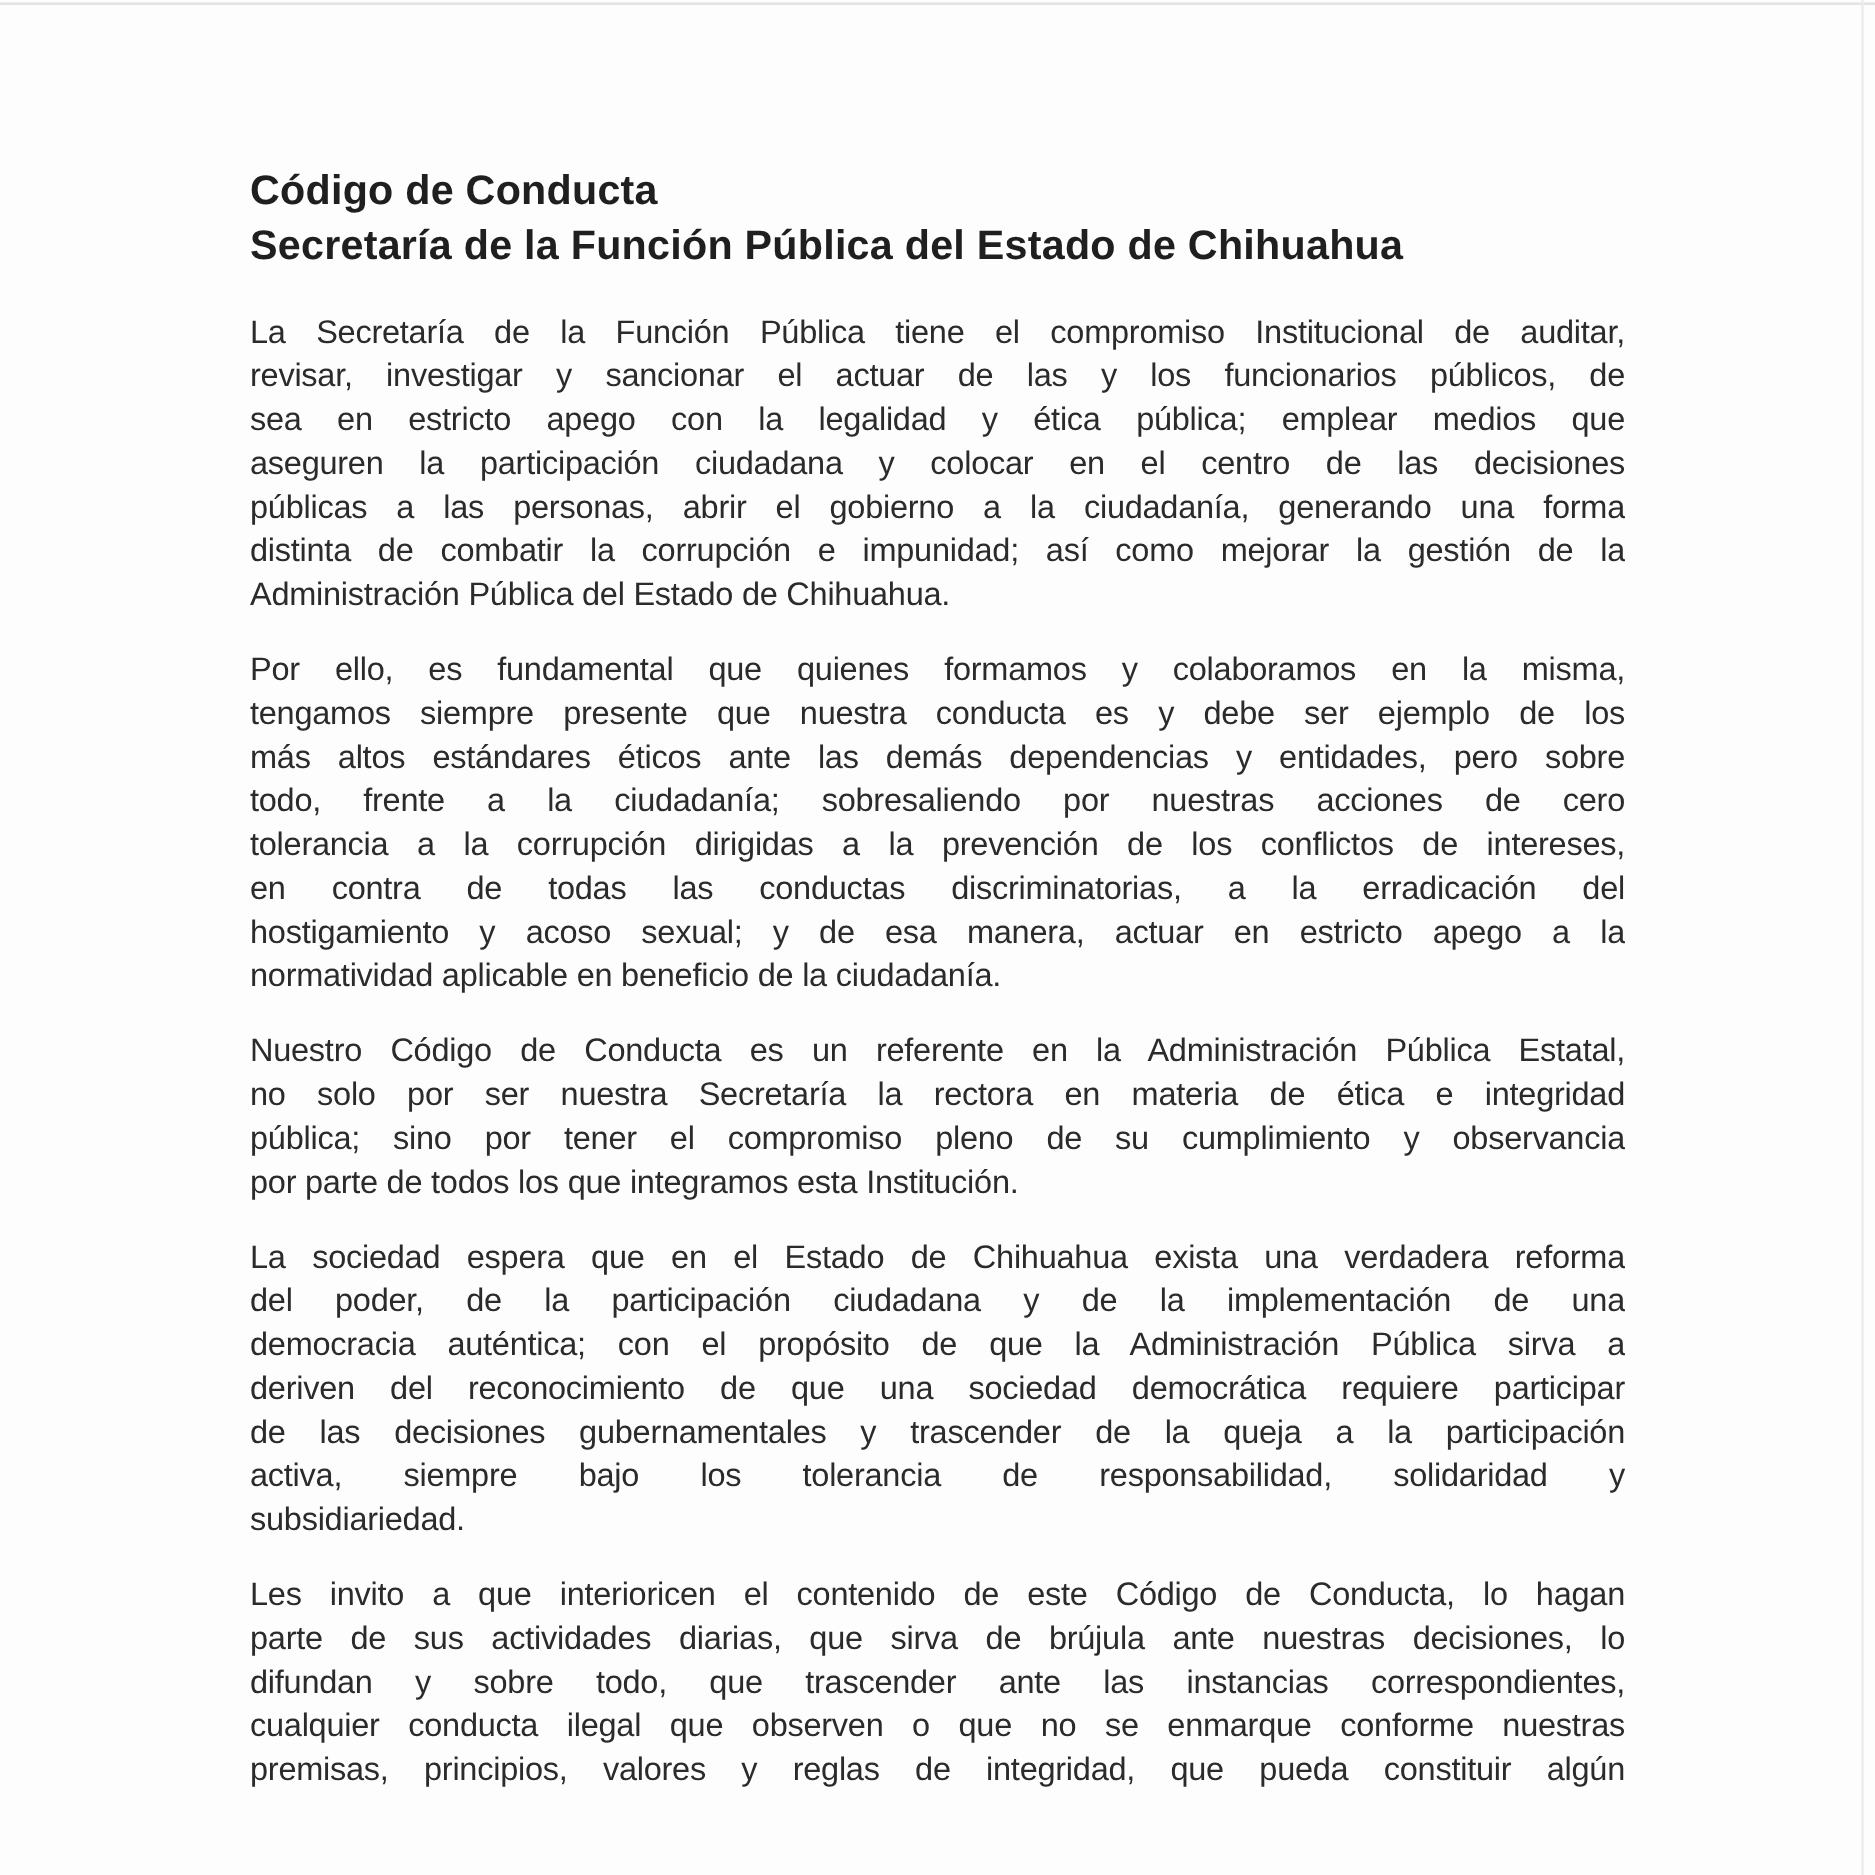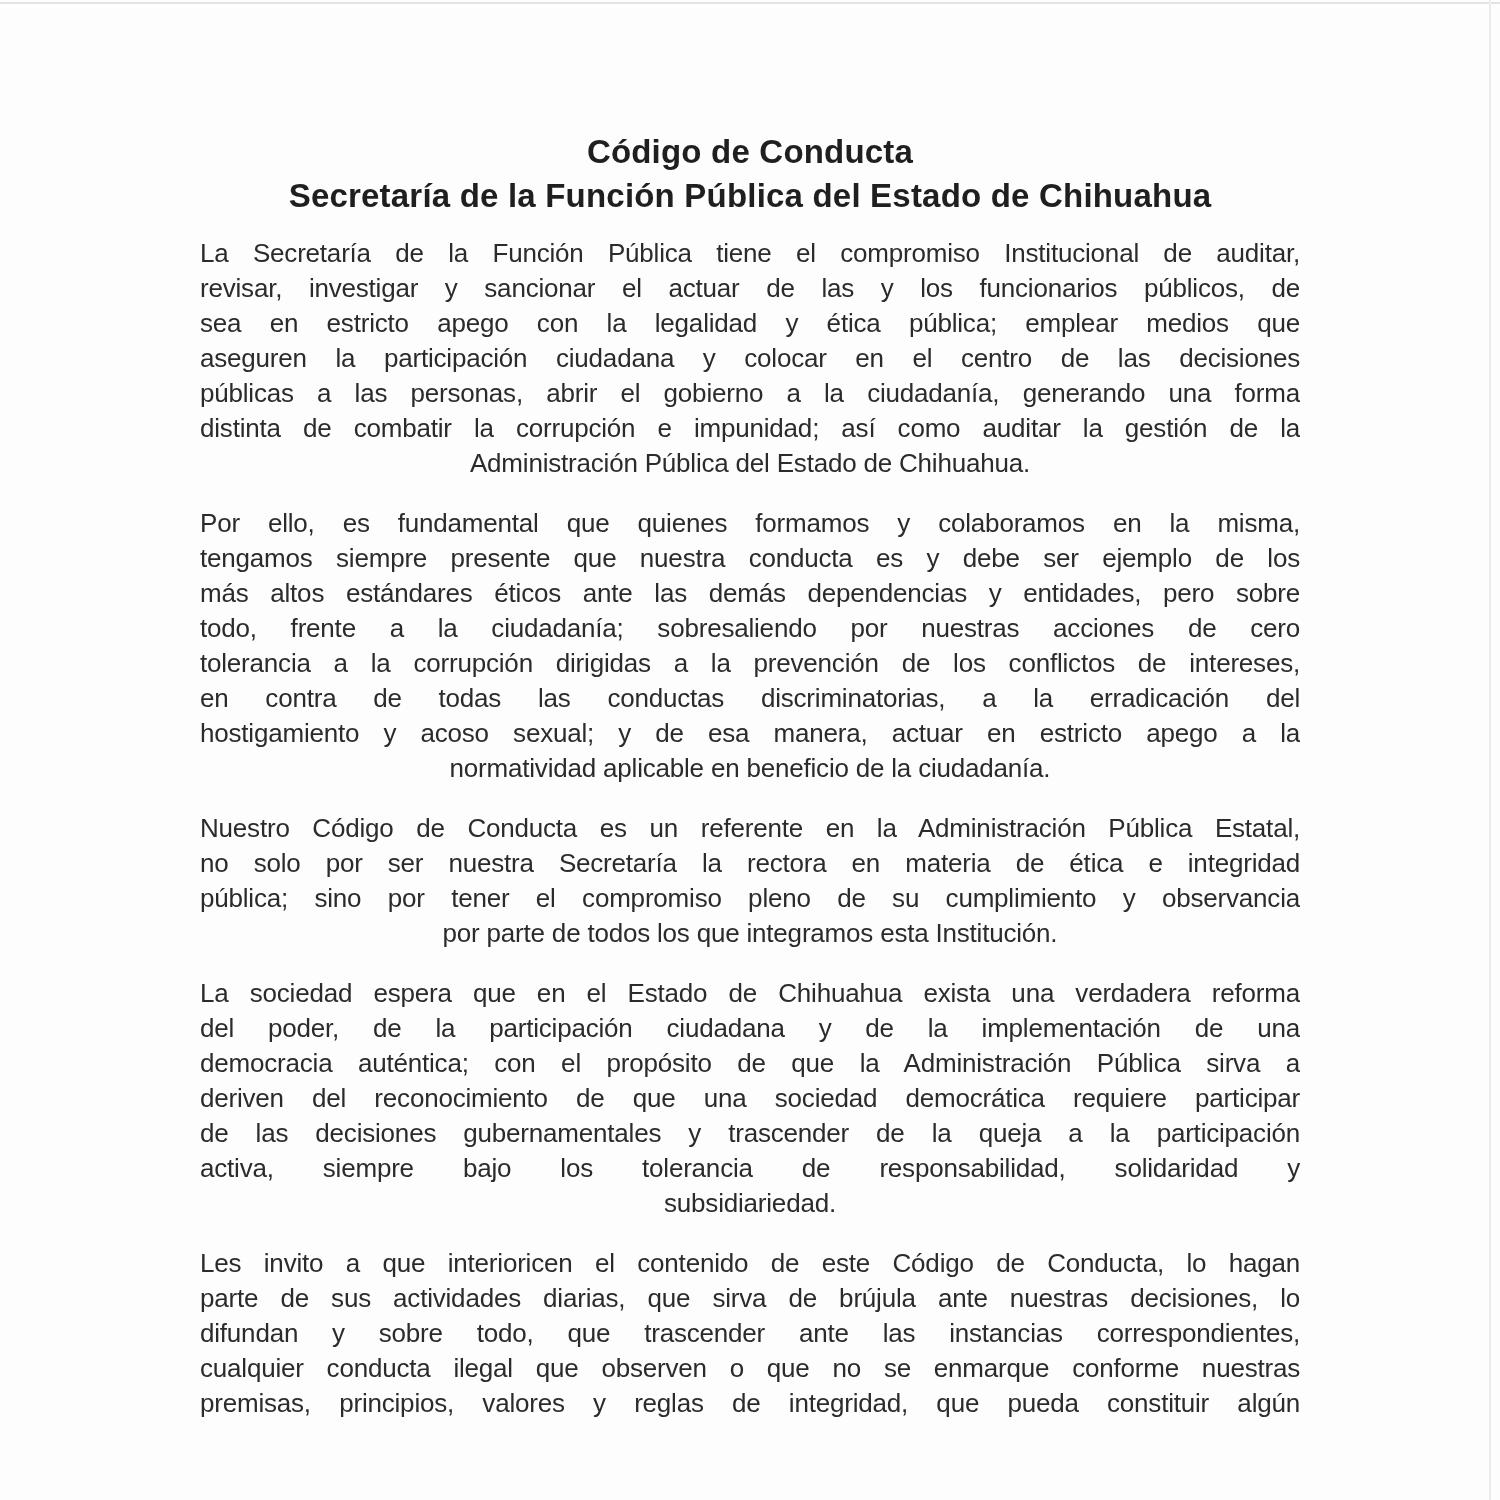--- a/index.html
+++ b/index.html
@@ -32,42 +32,41 @@
     height: 100%;
     background: #ececec;
   }
   .content {
     position: absolute;
     left: 200px;
     top: 130px;
     width: 1100px;
   }
   .title-block {
-    text-align: center;
-    margin-bottom: 18px;
+    margin-bottom: 30px;
   }
   .doc-title,
   .doc-subtitle {
     font-size: 33px;
     font-weight: 700;
     color: #1f1f1f;
     line-height: 44px;
     letter-spacing: 0.2px;
   }
   .paragraph {
     margin: 0 0 25px 0;
   }
   .line {
     height: 35px;
     line-height: 35px;
     font-size: 26px;
     letter-spacing: -0.2px;
     overflow: hidden;
     white-space: normal;
-    text-align: center;
+    text-align: left;
   }
   .line.just {
     text-align: justify;
     text-align-last: justify;
   }
 </style>
 </head>
 <body>
 
 <div class="page">
@@ -80,21 +79,21 @@
       <div class="doc-subtitle">Secretaría de la Función Pública del Estado de Chihuahua</div>
     </div>
 
     <div>
         <div class="paragraph">
           <div class="line just">La Secretaría de la Función Pública tiene el compromiso Institucional de auditar,</div>
           <div class="line just">revisar, investigar y sancionar el actuar de las y los funcionarios públicos, de</div>
           <div class="line just">sea en estricto apego con la legalidad y ética pública; emplear medios que</div>
           <div class="line just">aseguren la participación ciudadana y colocar en el centro de las decisiones</div>
           <div class="line just">públicas a las personas, abrir el gobierno a la ciudadanía, generando una forma</div>
-          <div class="line just">distinta de combatir la corrupción e impunidad; así como auditar la gestión de la</div>
+          <div class="line just">distinta de combatir la corrupción e impunidad; así como mejorar la gestión de la</div>
           <div class="line">Administración Pública del Estado de Chihuahua.</div>
         </div>
         <div class="paragraph">
           <div class="line just">Por ello, es fundamental que quienes formamos y colaboramos en la misma,</div>
           <div class="line just">tengamos siempre presente que nuestra conducta es y debe ser ejemplo de los</div>
           <div class="line just">más altos estándares éticos ante las demás dependencias y entidades, pero sobre</div>
           <div class="line just">todo, frente a la ciudadanía; sobresaliendo por nuestras acciones de cero</div>
           <div class="line just">tolerancia a la corrupción dirigidas a la prevención de los conflictos de intereses,</div>
           <div class="line just">en contra de todas las conductas discriminatorias, a la erradicación del</div>
           <div class="line just">hostigamiento y acoso sexual; y de esa manera, actuar en estricto apego a la</div>

